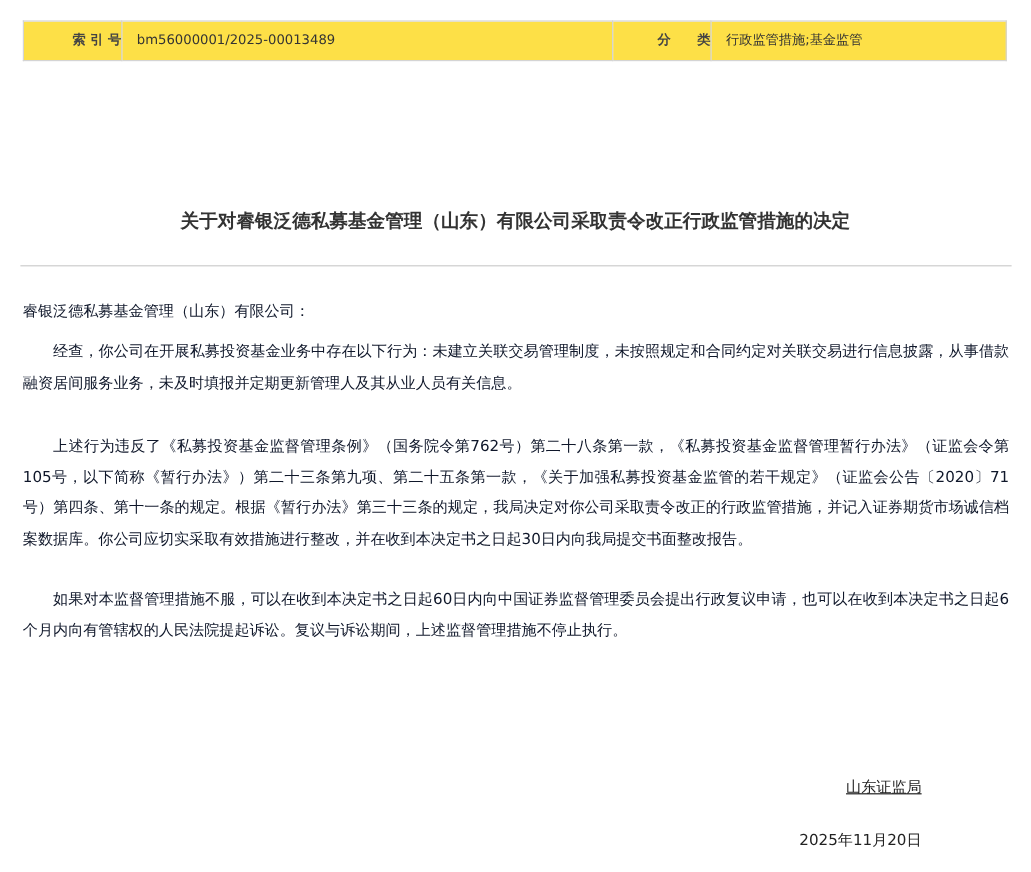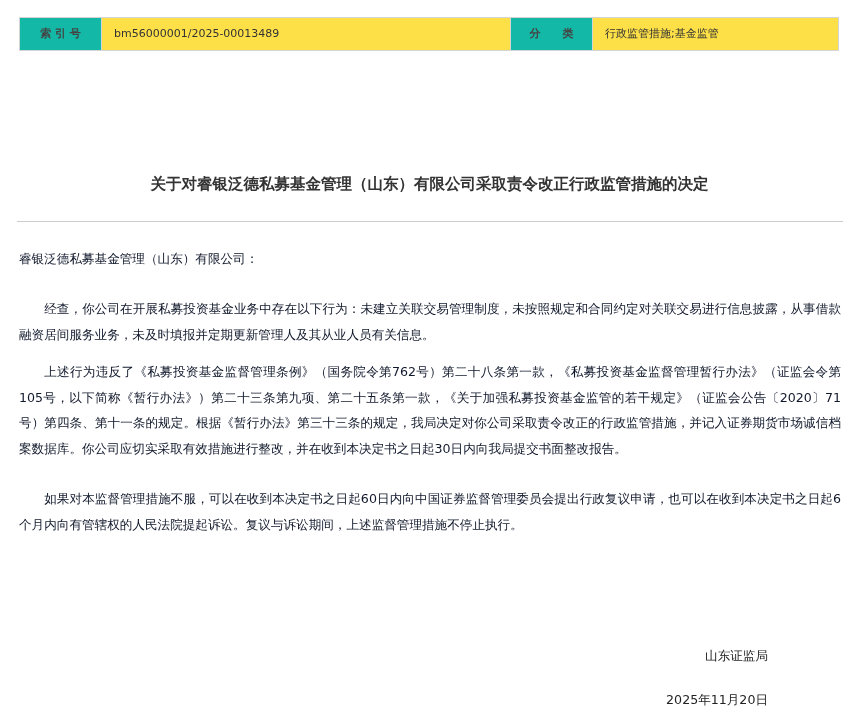--- a/index.html
+++ b/index.html
@@ -8,50 +8,50 @@
 
     .meta-table {
       position: absolute; left: 19px; top: 17px; width: 819px;
       border-collapse: collapse; table-layout: fixed;
       font-size: 11px; color: #333333;
     }
     .meta-table td {
       border: 1px solid #d4d4d4; height: 32.5px; vertical-align: middle;
     }
     .meta-table td.label {
-      background: #14b8a6; text-align: center; color: #444444; font-weight: bold;
+      background: #fde047; text-align: right; color: #444444; font-weight: bold;
       letter-spacing: 0;
     }
     .meta-table td.value { padding-left: 12px; background: #fde047; }
 
     .doc-title {
       position: absolute; left: 0; top: 174px; width: 859px; text-align: center;
       font-size: 15.5px; font-weight: bold; color: #333333; letter-spacing: 0;
     }
     .separator {
       position: absolute; left: 17px; top: 221px; width: 826px; height: 0;
       border-top: 1px solid #cccccc;
     }
 
     .body-text {
       position: absolute; left: 19px; width: 822px;
       font-size: 12.6px; line-height: 25.5px; color: #0f172a;
       text-align: justify;
     }
     .salutation { top: 246px; }
-    .para1 { top: 296px; }
+    .para1 { top: 282px; font-family: Liberation Mono, monospace; }
     .para2 { top: 359px; }
     .para3 { top: 486px; }
     .indent { text-indent: 2em; }
 
     .signature {
       position: absolute; left: 0; width: 768px; text-align: right;
       font-size: 12.6px; color: #222222;
     }
-    .issuer { top: 648px; }
+    .issuer { top: 648px; text-decoration: underline; }
     .sign-date { top: 692px; }
   </style>
 </head>
 <body>
 
 <table class="meta-table">
   <colgroup>
     <col style="width:82px">
     <col style="width:409px">
     <col style="width:82px">

